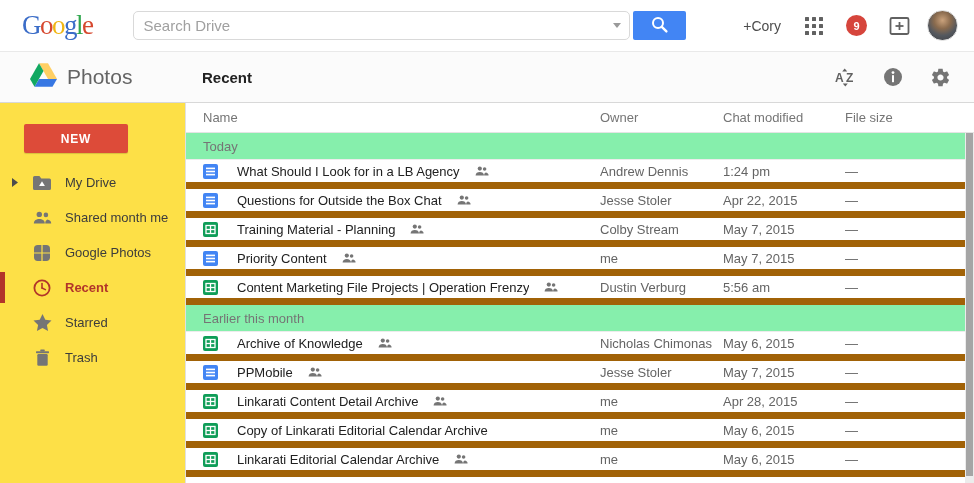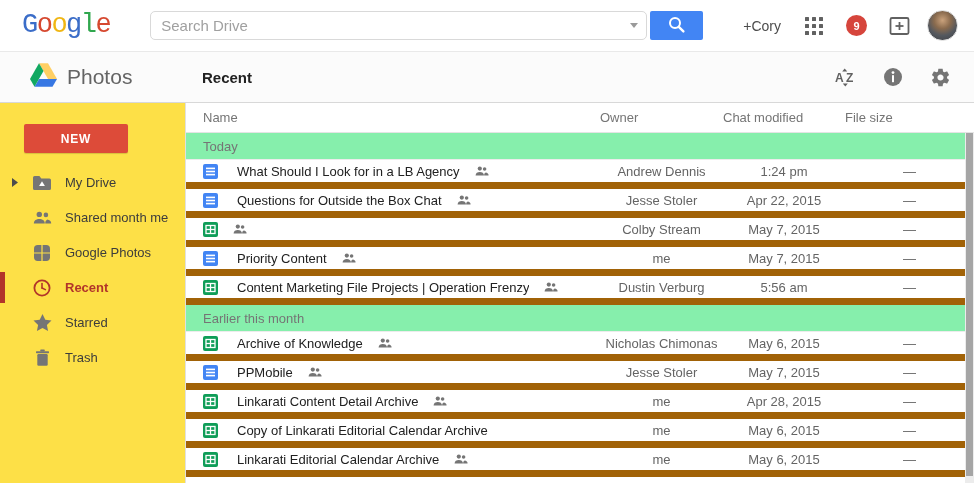--- a/index.html
+++ b/index.html
@@ -5,21 +5,21 @@
   * { box-sizing: border-box; }
   html,body { margin:0; padding:0; }
   body {
     width: 974px; height: 483px; overflow: hidden; position: relative;
     font-family: "Liberation Sans", sans-serif; background: #fff;
   }
 
   
   .topbar { height:52px; display:flex; align-items:center; background:#fff;
             border-bottom:1px solid #e9e9e9; }
-  .google-logo { margin-left:22px; font-family:Liberation Mono, monospace;
+  .google-logo { margin-left:22px; font-family:Liberation Serif, serif;
                  font-size:27px; letter-spacing:-1.5px; line-height:1; user-select:none; }
   .search-area { margin-left:40px; display:flex; align-items:center; }
   .search-wrap { position:relative; }
   .search-input { width:497px; height:29px; border:1px solid #d9d9d9; border-radius:5px;
                   padding:0 28px 0 10px; font-size:15px; color:#222; outline:none;
                   font-family:"Liberation Sans", sans-serif; }
   .search-input::placeholder { color:#a0a0a0; }
   .search-caret { position:absolute; right:9px; top:12px; width:0; height:0;
                   border-left:4px solid transparent; border-right:4px solid transparent;
                   border-top:5px solid #9a9a9a; cursor:pointer; }
@@ -75,21 +75,21 @@
   .thead { display:flex; align-items:center; height:30px; border-bottom:1px solid #e4e4e4;
            font-size:13px; color:#757575; }
   .col-name { flex:1; display:flex; align-items:center; padding-left:17px; min-width:0; }
   .col-owner { width:123px; flex:none; }
   .col-modified { width:122px; flex:none; }
   .col-size { width:129px; flex:none; }
   .section-head { height:27px; line-height:27px; padding-left:17px; font-size:13px;
                   color:#757575; background:#86efac; border-bottom:1px solid #ececec; }
   .row { display:flex; align-items:center; height:29px; border-bottom:7px solid #a16207;
          font-size:13px; cursor:pointer; }
-  .row .col-owner, .row .col-modified, .row .col-size { color:#646464;text-align:center; }
+  .row .col-owner, .row .col-modified, .row .col-size { color:#646464; }
   .file-icon { flex:none; display:flex; }
   .file-name { margin-left:19px; color:#212121; white-space:nowrap; overflow:hidden;
                text-overflow:ellipsis; }
   .shared-ic { margin-left:15px; flex:none; display:flex; }
 
   
   .scrollbar { position:absolute; top:30px; right:0; bottom:0; width:9px; background:#ececec; }
   .scroll-thumb { position:absolute; top:0; left:1px; right:1px; height:98%;
                   background:#a5a5a5; cursor:pointer; }
 </style>
@@ -312,20 +312,21 @@
         <div class="row">
           <div class="col-name">
             <span class="file-icon">
               <svg width="15" height="15" viewBox="0 0 15 15">
                 <rect width="15" height="15" rx="2" fill="#0f9d58"></rect>
                 <rect x="3" y="3.5" width="9" height="8" fill="none" stroke="#fff" stroke-width="1.3"></rect>
                 <line x1="3" y1="7.5" x2="12" y2="7.5" stroke="#fff" stroke-width="1.3"></line>
                 <line x1="7.5" y1="3.5" x2="7.5" y2="11.5" stroke="#fff" stroke-width="1.3"></line>
               </svg>
             </span>
+            <span class="file-name">Training Material - Planning</span>
             <span class="shared-ic">
               <svg width="14" height="10" viewBox="0 0 14 10">
                 <circle cx="4.8" cy="2.6" r="2.1" fill="#757575"></circle>
                 <circle cx="9.6" cy="3" r="1.8" fill="#757575"></circle>
                 <path d="M0.6 9.4c0-2.2 1.9-3.4 4.2-3.4s4.2 1.2 4.2 3.4z" fill="#757575"></path>
                 <path d="M9.1 9.4c0-1.4.6-2.4 1.6-2.9 1.7.2 2.9 1.3 2.9 2.9z" fill="#757575"></path>
               </svg>
             </span>
           </div>
           <div class="col-owner">Colby Stream</div>

